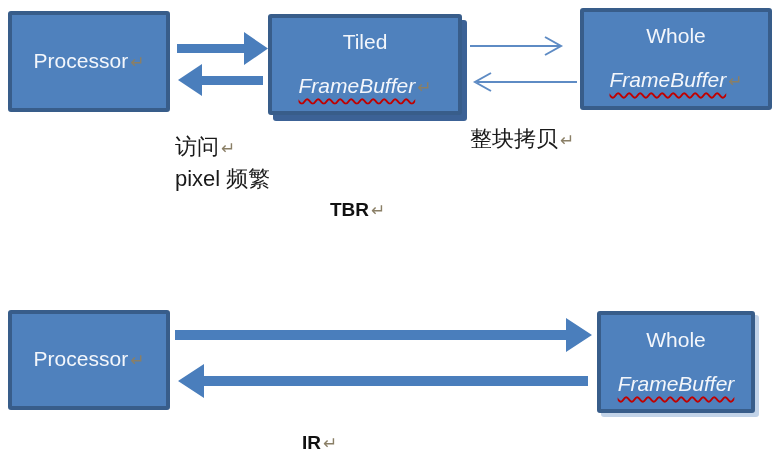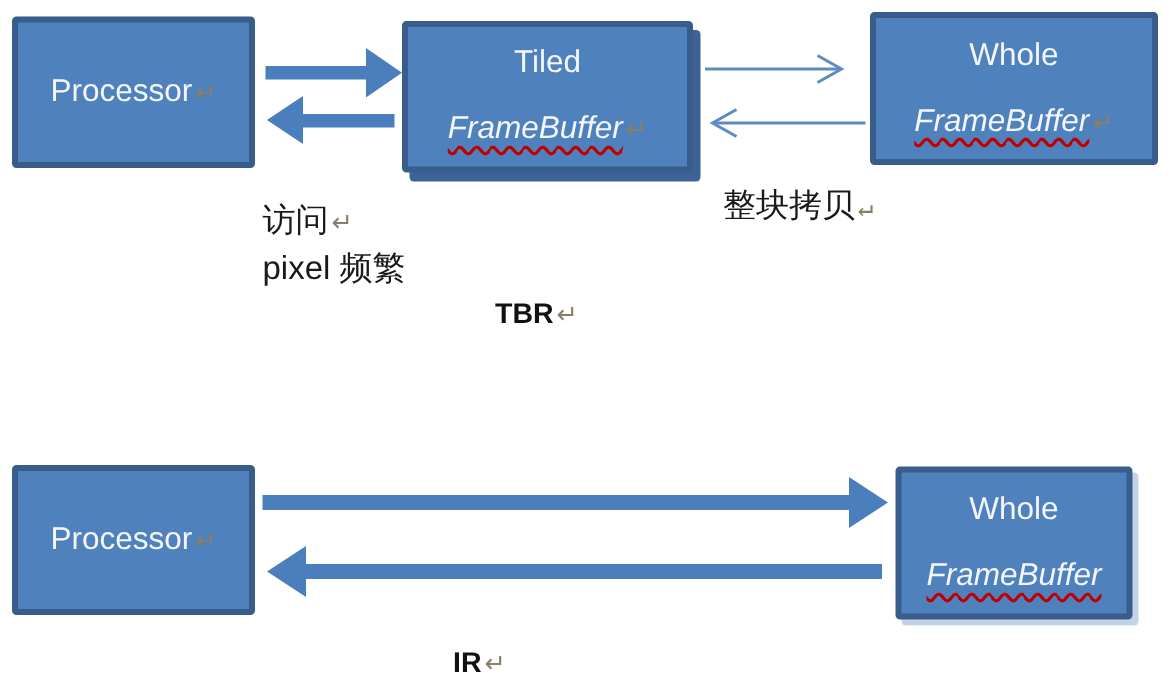--- a/index.html
+++ b/index.html
@@ -98,21 +98,21 @@
   <div class="box" id="whole-box-tbr" style="left:580px; top:8px; width:192px; height:102px;">
     <span class="line">Whole</span>
     <span class="line"><span class="squiggle">FrameBuffer</span><span class="ret">↵</span></span>
   </div>
 
   <div class="label" style="left:175px; top:132px;">
     <div><span>访问</span><span class="ret">↵</span></div>
     <div>pixel 频繁</div>
   </div>
 
-  <div class="label" style="left:482px; top:124px;font-family:Liberation Mono, monospace;">
+  <div class="label" style="left:470px; top:124px;">
     <span>整块拷贝</span><span class="ret">↵</span>
   </div>
 
   <div class="caption" style="left:330px; top:199px;">
     <span>TBR</span><span class="ret">↵</span>
   </div>
 
   <div class="box single" id="processor-box-ir" style="left:8px; top:310px; width:162px; height:100px;">
     <span class="line"><span>Processor</span><span class="ret">↵</span></span>
   </div>

